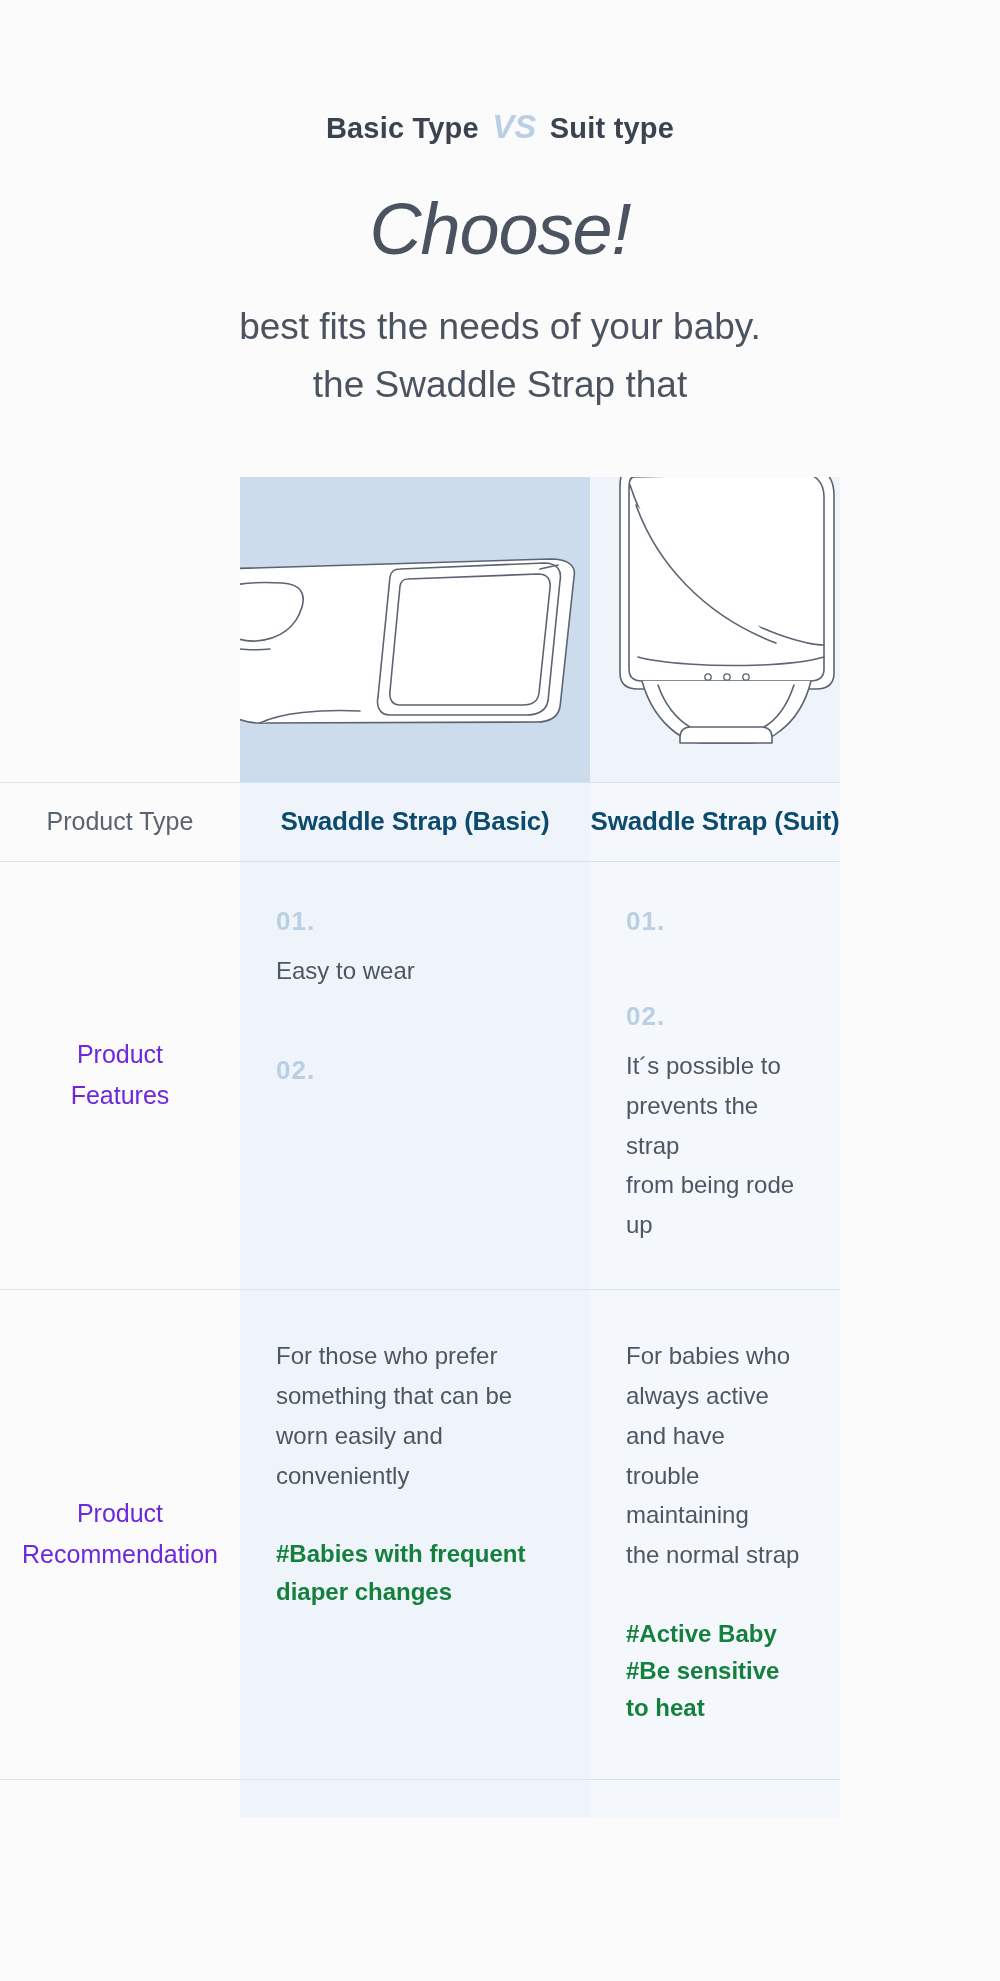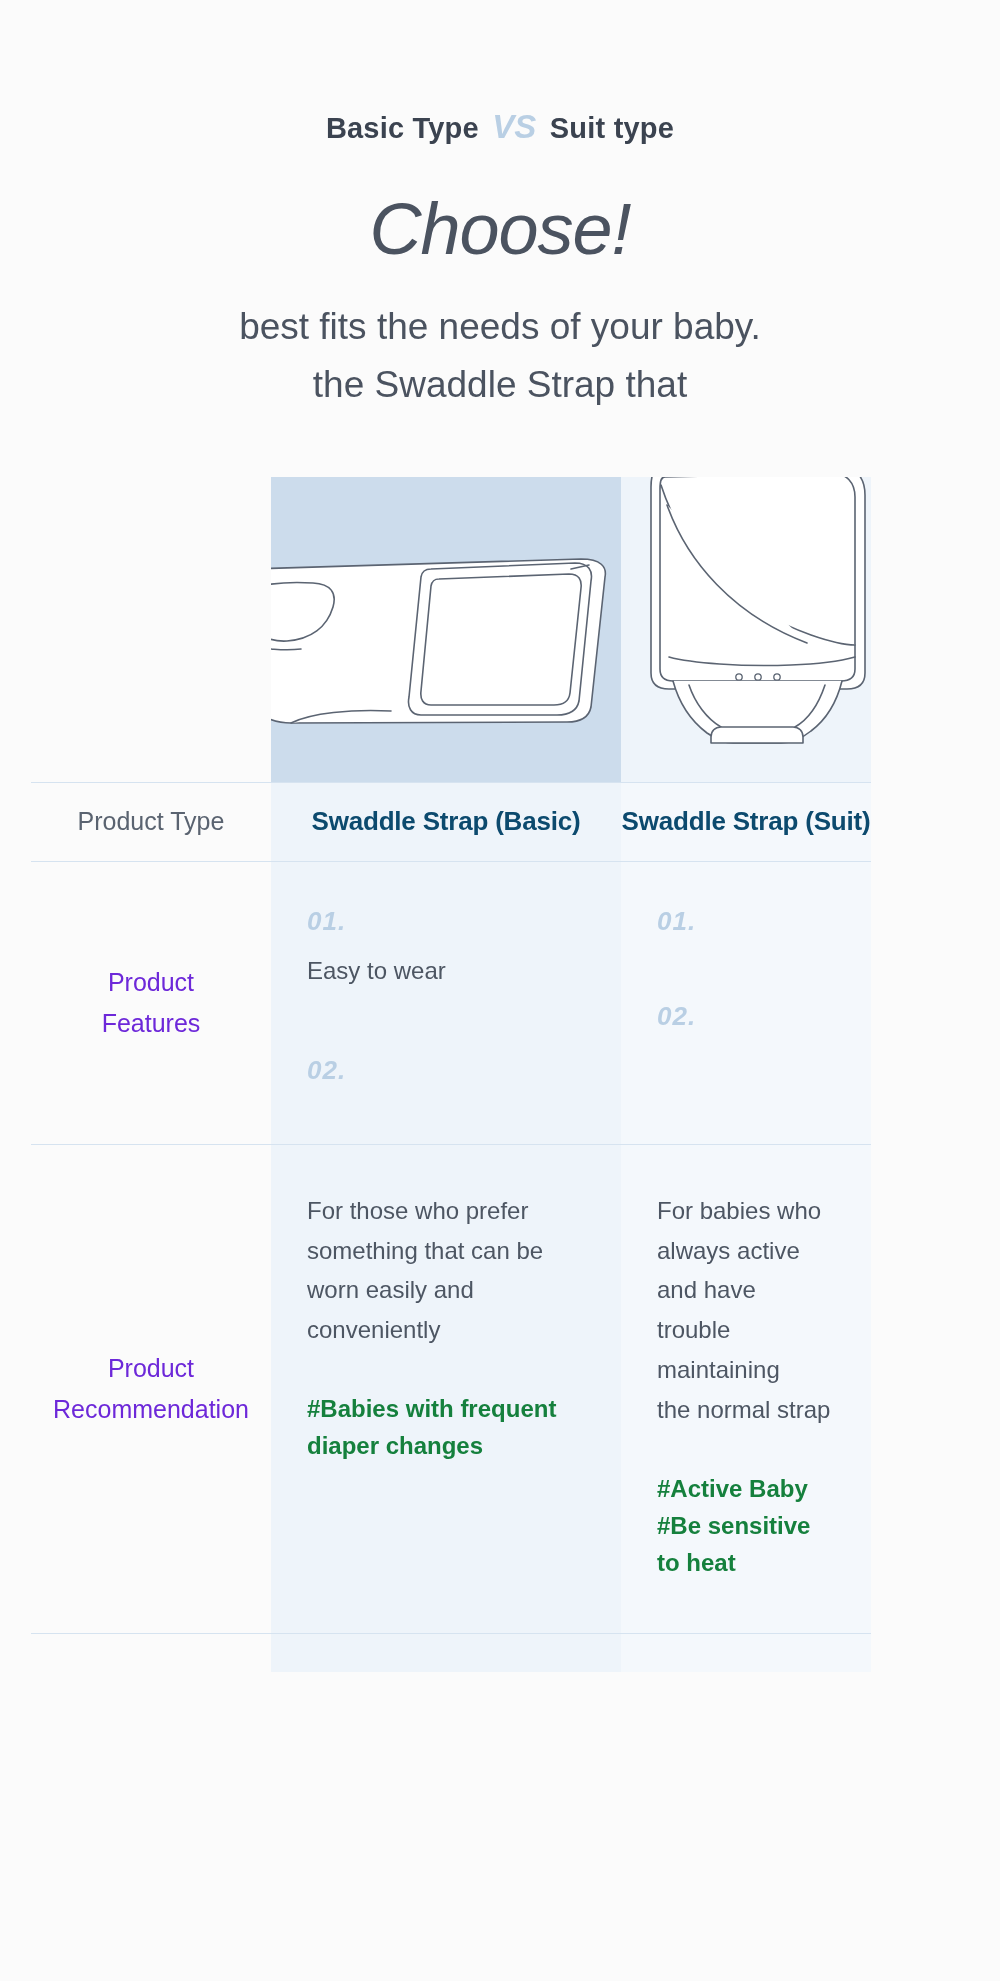--- a/index.html
+++ b/index.html
@@ -50,21 +50,20 @@
     line-height: 1.58;
     font-weight: normal;
     color: #4b5360;
   }
 
   
   .table {
     position: relative;
     margin-top: 62px;
     width: 840px;
-    margin-left: 31px;
   }
   .row {
     display: flex;
     width: 100%;
     align-items: stretch;
   }
   .c-label {
     width: 240px;
     flex: 0 0 240px;
     display: flex;
@@ -127,21 +126,20 @@
   }
 
   
   .feat-row { border-bottom: 1px solid #d6e3f0; }
   .cell-pad {
     padding: 44px 40px 44px 36px;
   }
   .num {
     font-size: 26px;
     font-weight: bold;
-    font-style: italic;
     color: #b9cfe4;
     letter-spacing: 1px;
     margin-bottom: 14px;
   }
   .body-txt {
     font-size: 24px;
     line-height: 1.66;
     color: #4d5663;
   }
   .blk { margin-bottom: 64px; }
@@ -259,20 +257,22 @@
         </div>
       </div>
 
       <div class="c-suit">
         <div class="cell-pad">
           <div class="blk">
             <div class="num">01.</div>
           </div>
           <div class="blk">
             <div class="num">02.</div>
+            <div class="body-txt" style="white-space:pre-line">It´s possible to prevents the strap
+from being rode up</div>
           </div>
         </div>
       </div>
     </div>
 
     <div class="row rec-row">
       <div class="c-label">
         <div>
           <div>Product</div>
           <div>Recommendation</div>

